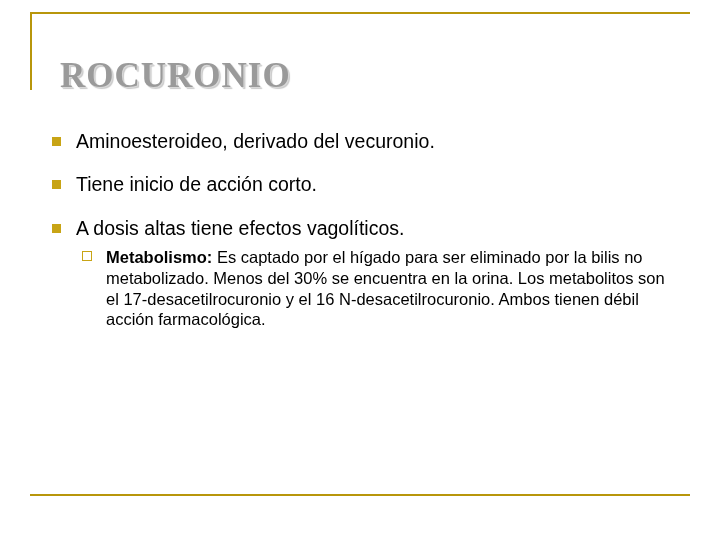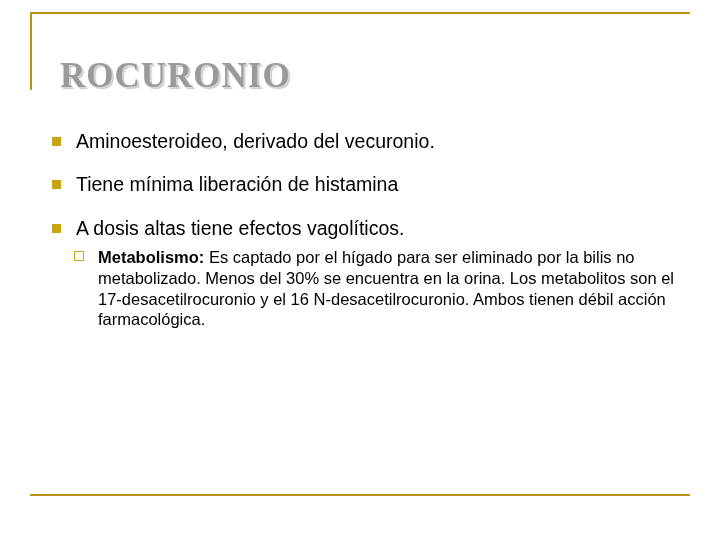--- a/index.html
+++ b/index.html
@@ -85,21 +85,21 @@
     left: 4px;
     top: 7px;
     width: 9px;
     height: 9px;
     background: #c8a415;
     display: block;
   }
 
   ul.level2 {
     list-style: none;
-    margin: 0;
+    margin: 8px;
     padding: 0;
   }
   ul.level2 > li {
     position: relative;
     padding-left: 30px;
     font-size: 16.5px;
     color: #000000;
     line-height: 1.25;
   }
   ul.level2 > li .bullet2 {
@@ -132,21 +132,21 @@
   <div class="title">ROCURONIO</div>
 
   <div class="body">
     <ul class="level1">
       <li>
         <span class="bullet1"></span>
         <span>Aminoesteroideo, derivado del vecuronio.</span>
       </li>
       <li>
         <span class="bullet1"></span>
-        <span>Tiene mínima liberación de histamina</span>
+        <span>Tiene inicio de acción corto.</span>
       </li>
       <li style="margin-bottom:14px;">
         <span class="bullet1"></span>
         <span>A dosis altas tiene efectos vagolíticos.</span>
       </li>
     </ul>
 
     <div class="sub-block">
       <ul class="level2">
         <li>

